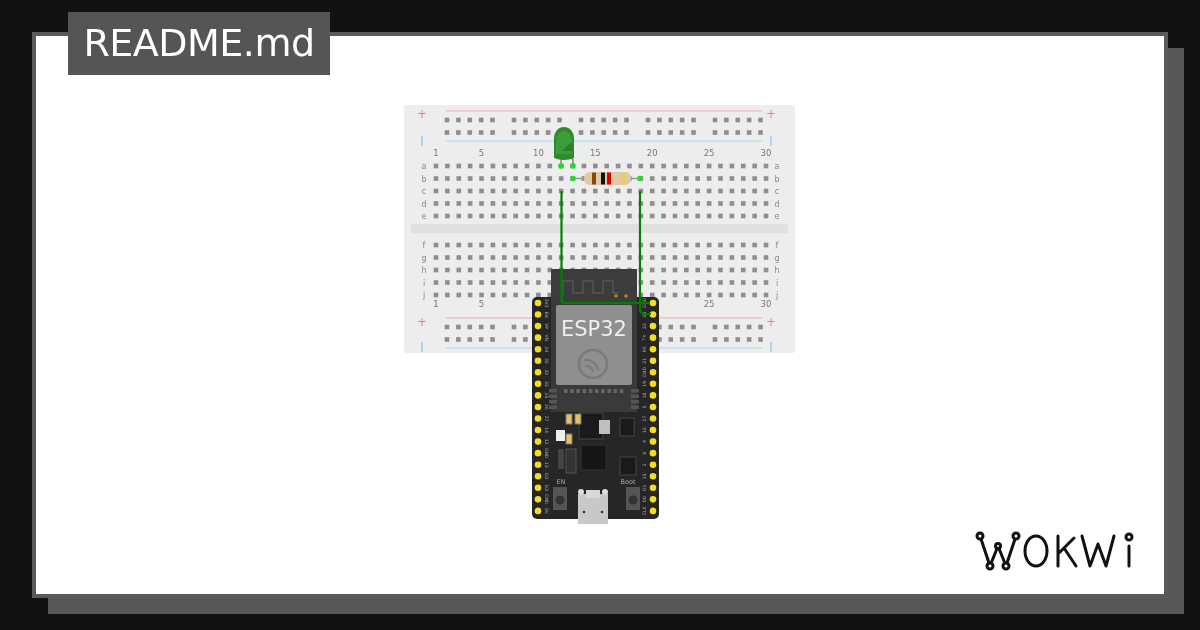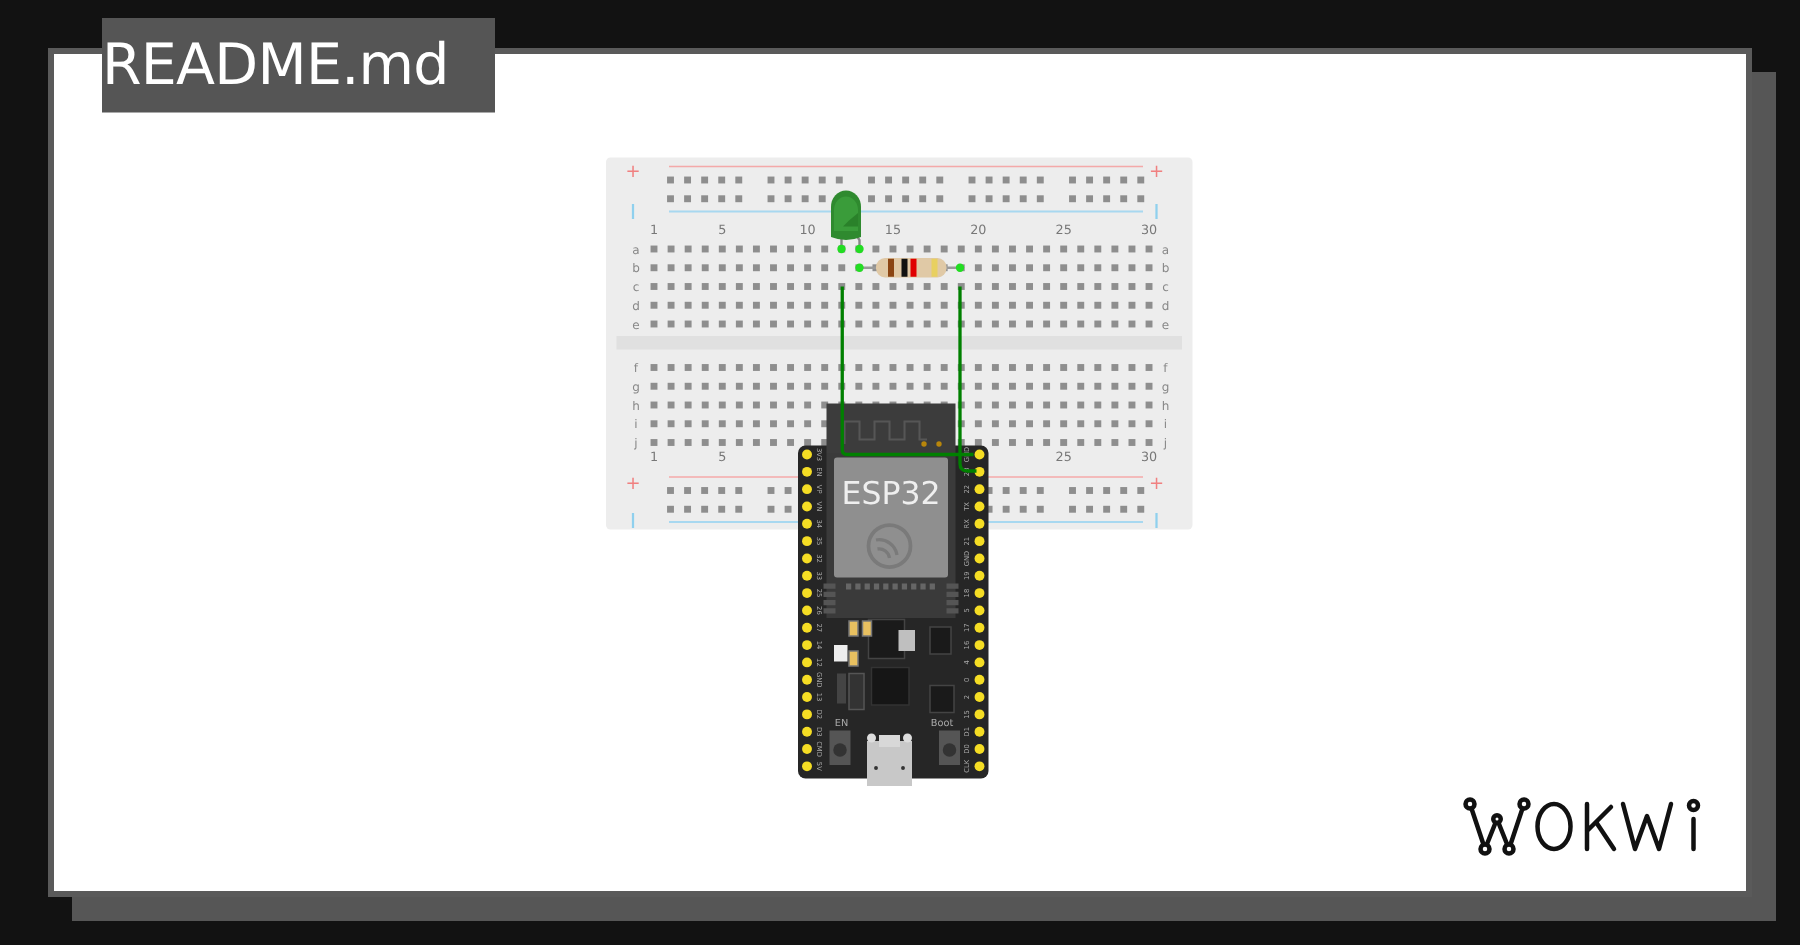--- a/index.html
+++ b/index.html
@@ -1,21 +1,21 @@
 <!DOCTYPE html>
 <html><head>
 <meta charset="utf-8">
 <style>
   html,body{margin:0;padding:0;}
   body{width:1200px;height:630px;background:#121212;position:relative;overflow:hidden;font-family:"DejaVu Sans",sans-serif;}
   .shadow{position:absolute;left:48px;top:48px;width:1136px;height:566px;background:#565656;}
   .card{position:absolute;left:32px;top:32px;width:1136px;height:566px;background:#5a5a5a;}
   .card-inner{position:absolute;left:4px;top:4px;right:4px;bottom:4px;background:#ffffff;}
   .title-tab{position:absolute;left:68px;top:12px;width:262px;height:63px;background:#555555;color:#ffffff;
-     font-family:"DejaVu Sans",sans-serif;font-size:38px;line-height:63px;letter-spacing:-0.5px;}
+     font-family:"DejaVu Sans",sans-serif;font-size:38px;line-height:63px;text-align:center;letter-spacing:-0.5px;}
   .logo{position:absolute;left:974px;top:526px;}
   svg text{font-family:"DejaVu Sans",sans-serif;}
 </style>
 </head>
 <body>
 
 <div class="shadow"></div>
 <div class="card">
   <div class="card-inner"></div>
 </div>

